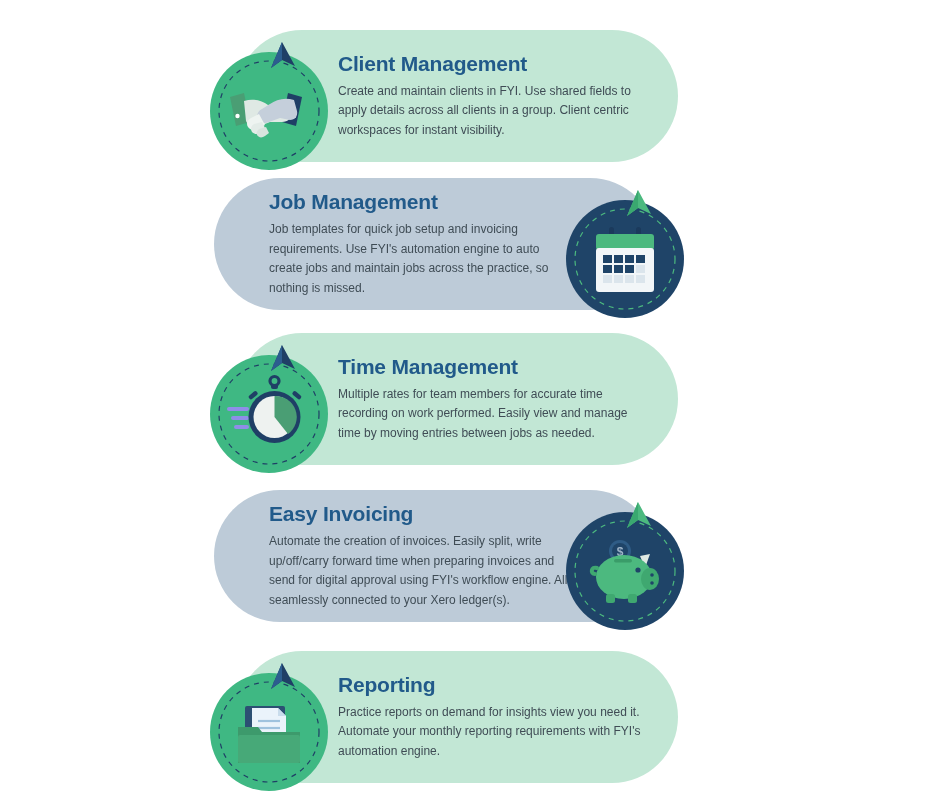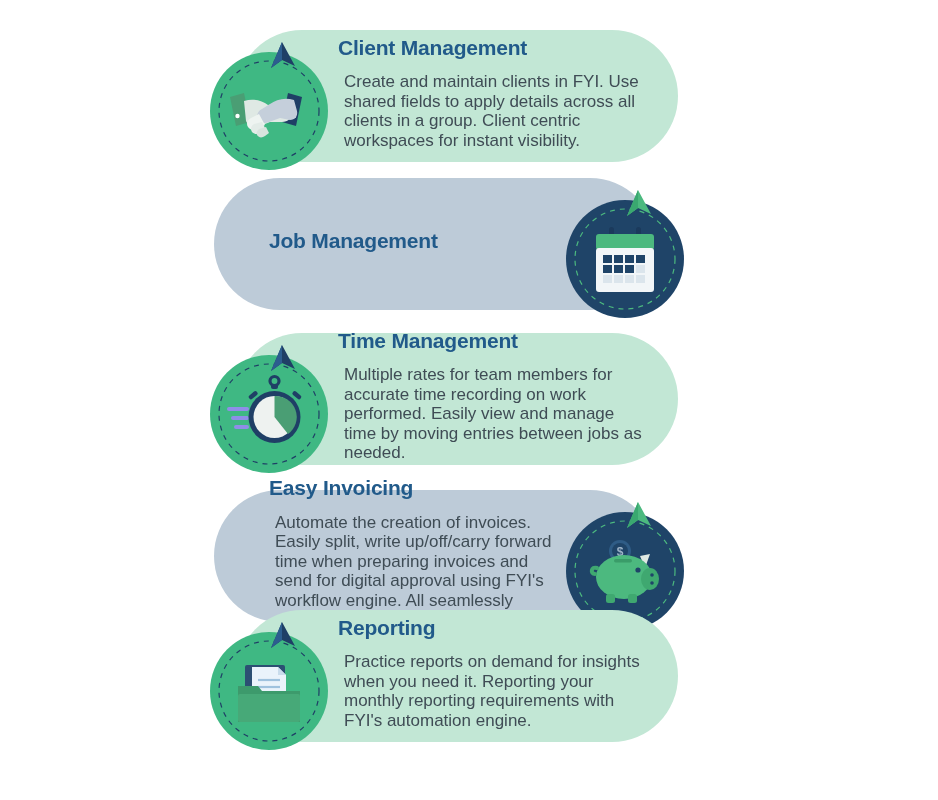--- a/index.html
+++ b/index.html
@@ -67,24 +67,24 @@
 
   .card-title {
     font-size: 21px;
     font-weight: bold;
     color: #215a8a;
     letter-spacing: -0.2px;
     margin: 0 0 7px 0;
     line-height: 1.1;
   }
   .card-desc {
-    font-size: 17px;
+    font-size: 12px;
     line-height: 19.5px;
     color: #3f4c55;
-    margin: 6px;
+    margin: 0;
   }
 
   
   .icon-badge {
     position: absolute;
     top: 0;
     width: 118px;
     height: 118px;
   }
   .row-left .icon-badge { left: 210px; top: 22px; }
@@ -146,20 +146,21 @@
         </svg>
       </span>
     </div>
   </div>
 
   <div class="feature-row row-right" style="top:178px">
     <div class="card"></div>
 
     <div class="text-block">
       <div class="card-title">Job Management</div>
+      <div class="card-desc">Job templates for quick job setup and invoicing requirements. Use FYI's automation engine to auto create jobs and maintain jobs across the practice, so nothing is missed.</div>
     </div>
 
     <div class="icon-badge">
       <svg viewBox="0 0 118 118" xmlns="http://www.w3.org/2000/svg">
         <circle cx="59" cy="59" r="59" fill="#1f4468"></circle>
         <circle cx="59" cy="59" r="50" fill="none" stroke="#4cb97f" stroke-width="1.2" stroke-dasharray="5 5"></circle>
 
         <rect x="43" y="27" width="5" height="16" rx="2.5" fill="#1b3a5c"></rect>
         <rect x="70" y="27" width="5" height="16" rx="2.5" fill="#1b3a5c"></rect>
 
@@ -264,26 +265,26 @@
       </svg>
       <span class="arrow-cap">
         <svg viewBox="0 0 40 34" xmlns="http://www.w3.org/2000/svg">
           <path d="M20 2 L33 26 L20 20 L9 28 Z" fill="#1f3f66"></path>
           <path d="M20 2 L20 20 L9 28 Z" fill="#2c5d8f"></path>
         </svg>
       </span>
     </div>
   </div>
 
-  <div class="feature-row row-left" style="top:610px">
+  <div class="feature-row row-left" style="top:651px">
     <div class="card"></div>
 
     <div class="text-block">
       <div class="card-title">Reporting</div>
-      <div class="card-desc">Practice reports on demand for insights when you need it. Reporting your monthly reporting requirements with FYI's automation engine.</div>
+      <div class="card-desc">Practice reports on demand for insights view you need it. Automate your monthly reporting requirements with FYI's automation engine.</div>
     </div>
 
     <div class="icon-badge">
       <svg viewBox="0 0 118 118" xmlns="http://www.w3.org/2000/svg">
         <circle cx="59" cy="59" r="59" fill="#3fb883"></circle>
         <circle cx="59" cy="59" r="50" fill="none" stroke="#1f3f66" stroke-width="1.2" stroke-dasharray="5 5"></circle>
 
         <rect x="35" y="33" width="40" height="46" rx="2" fill="#2c4f73"></rect>
 
         <path d="M42 35 L68 35 L76 43 L76 79 L42 79 Z" fill="#eaf3fb"></path>

